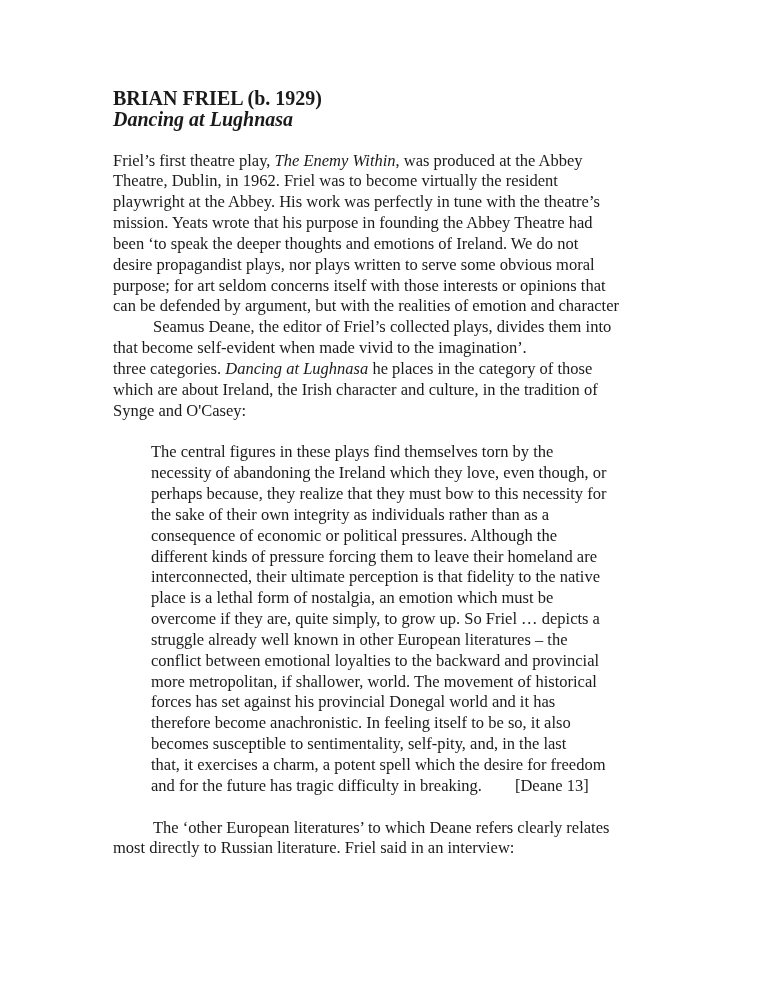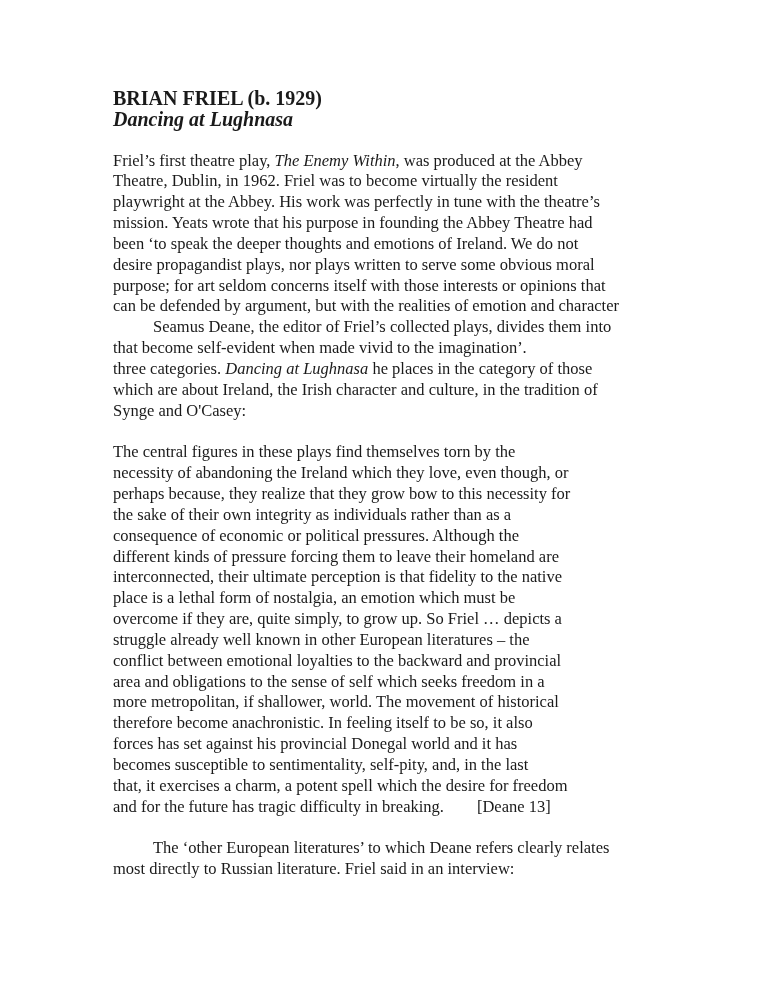--- a/index.html
+++ b/index.html
@@ -35,20 +35,21 @@
   .para {
     margin: 0;
   }
   .para .line {
     white-space: pre;
   }
   .para .line.ind {
     padding-left: 40px;
   }
   .quote {
+    margin-left: 38px;
   }
   em {
     font-style: italic;
   }
 </style>
 </head>
 <body>
 
 <div class="page">
   <h1 class="heading-line">BRIAN FRIEL (b. 1929)</h1>
@@ -70,33 +71,32 @@
       <div class="line"><span>three categories. </span><em>Dancing at Lughnasa</em><span> he places in the category of those</span></div>
       <div class="line"><span>which are about Ireland, the Irish character and culture, in the tradition of</span></div>
       <div class="line"><span>Synge and O'Casey:</span></div>
     </div>
 
   <div class="blank-line"></div>
 
   <div class="para quote">
       <div class="line"><span>The central figures in these plays find themselves torn by the</span></div>
       <div class="line"><span>necessity of abandoning the Ireland which they love, even though, or</span></div>
-      <div class="line"><span>perhaps because, they realize that they grow bow to this necessity for</span></div>
+      <div class="line"><span>perhaps because, they realize that they must bow to this necessity for</span></div>
       <div class="line"><span>the sake of their own integrity as individuals rather than as a</span></div>
       <div class="line"><span>consequence of economic or political pressures. Although the</span></div>
       <div class="line"><span>different kinds of pressure forcing them to leave their homeland are</span></div>
       <div class="line"><span>interconnected, their ultimate perception is that fidelity to the native</span></div>
       <div class="line"><span>place is a lethal form of nostalgia, an emotion which must be</span></div>
       <div class="line"><span>overcome if they are, quite simply, to grow up. So Friel … depicts a</span></div>
       <div class="line"><span>struggle already well known in other European literatures – the</span></div>
       <div class="line"><span>conflict between emotional loyalties to the backward and provincial</span></div>
-      <div class="line"><span>area and obligations to the sense of self which seeks freedom in a</span></div>
       <div class="line"><span>more metropolitan, if shallower, world. The movement of historical</span></div>
+      <div class="line"><span>forces has set against his provincial Donegal world and it has</span></div>
       <div class="line"><span>therefore become anachronistic. In feeling itself to be so, it also</span></div>
-      <div class="line"><span>forces has set against his provincial Donegal world and it has</span></div>
       <div class="line"><span>becomes susceptible to sentimentality, self-pity, and, in the last</span></div>
       <div class="line"><span>that, it exercises a charm, a potent spell which the desire for freedom</span></div>
       <div class="line"><span>and for the future has tragic difficulty in breaking.        [Deane 13]</span></div>
     </div>
 
   <div class="blank-line"></div>
 
   <div class="para">
       <div class="line ind"><span>The ‘other European literatures’ to which Deane refers clearly relates</span></div>
       <div class="line"><span>most directly to Russian literature. Friel said in an interview:</span></div>

